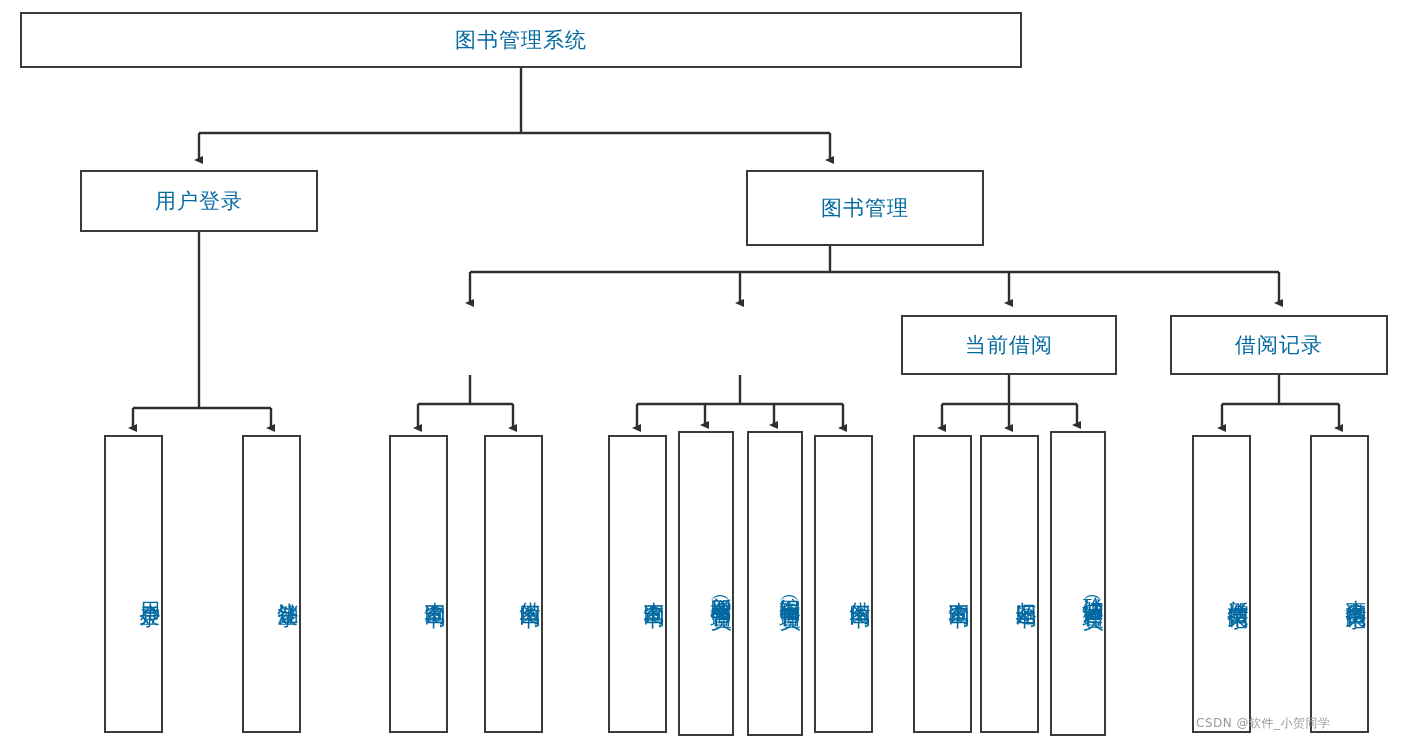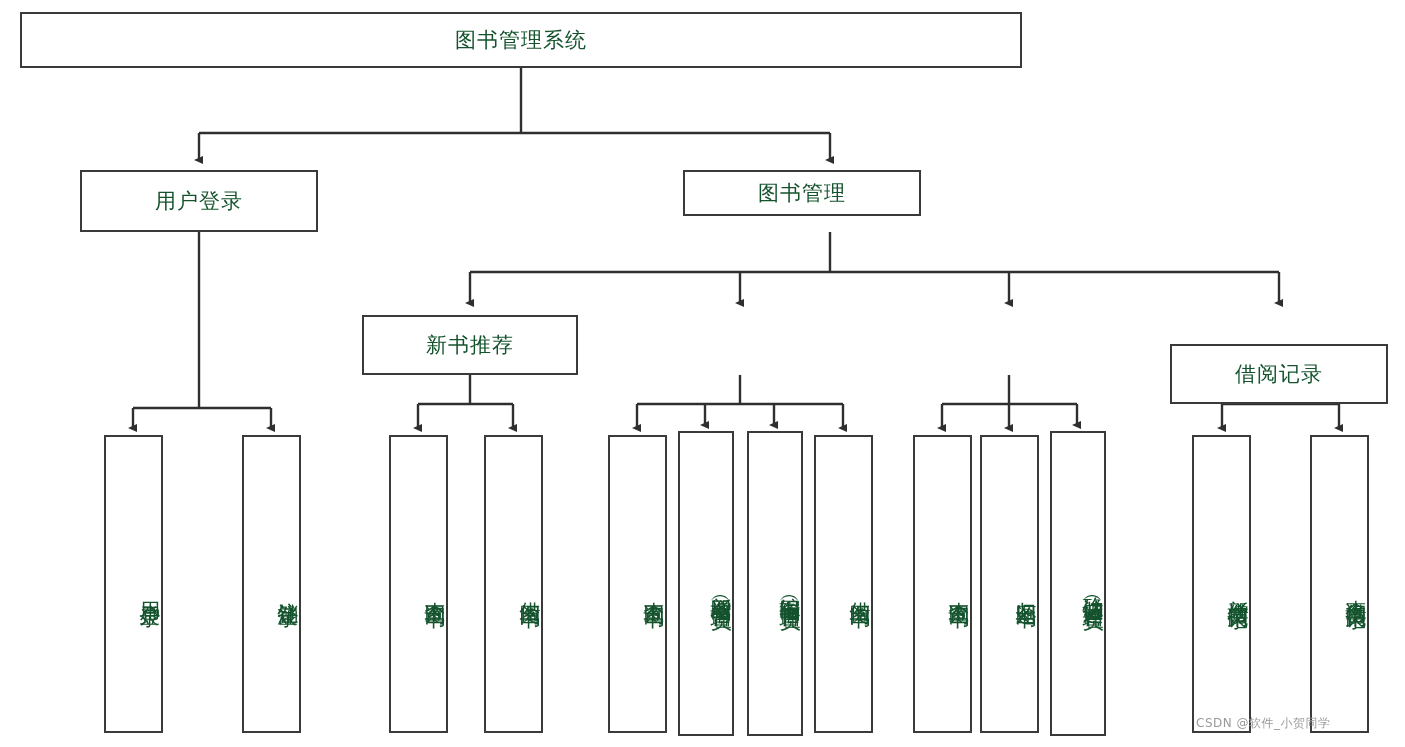--- a/index.html
+++ b/index.html
@@ -26,21 +26,21 @@
     pointer-events: none;
   }
   .node {
     position: absolute;
     box-sizing: border-box;
     border: 2px solid #3a3a3a;
     background: #ffffff;
     display: flex;
     align-items: center;
     justify-content: center;
-    color: #14532d;
+    color: #0369a1;
   }
   .node-h {
     font-size: 21px;
     letter-spacing: 1px;
     white-space: nowrap;
   }
   .node-root {
     font-size: 21px;
   }
   .node-v {
@@ -119,27 +119,27 @@
       <path d="M1222,404 L1339,404"></path>
       <path d="M1222,404 L1222,428" marker-end="url(#arrow)"></path>
       <path d="M1339,404 L1339,428" marker-end="url(#arrow)"></path>
     </g>
   </svg>
 
   <div class="node node-h node-root" style="left:20px; top:12px; width:1002px; height:56px;">图书管理系统</div>
 
   <div class="node node-h" style="left:80px; top:170px; width:238px; height:62px;">用户登录</div>
 
-  <div class="node node-h" style="left:683px; top:170px; width:238px; height:46px;">图书管理</div>
-
-  <div class="node node-h" style="left:362px; top:315px; width:216px; height:60px;">新书推荐</div>
+  <div class="node node-h" style="left:746px; top:170px; width:238px; height:76px;">图书管理</div>
 
 
 
-  <div class="node node-h" style="left:1170px; top:315px; width:218px; height:60px;margin-top:29px;">借阅记录</div>
+  <div class="node node-h" style="left:901px; top:315px; width:216px; height:60px;">当前借阅</div>
+
+  <div class="node node-h" style="left:1170px; top:315px; width:218px; height:60px;">借阅记录</div>
 
   <div class="node node-v" style="left:104px; top:435px; width:59px; height:298px;">
     <span class="vtext">用户登录</span>
   </div>
 
   <div class="node node-v" style="left:242px; top:435px; width:59px; height:298px;">
     <span class="vtext">注销登录</span>
   </div>
 
   <div class="node node-v" style="left:389px; top:435px; width:59px; height:298px;">

